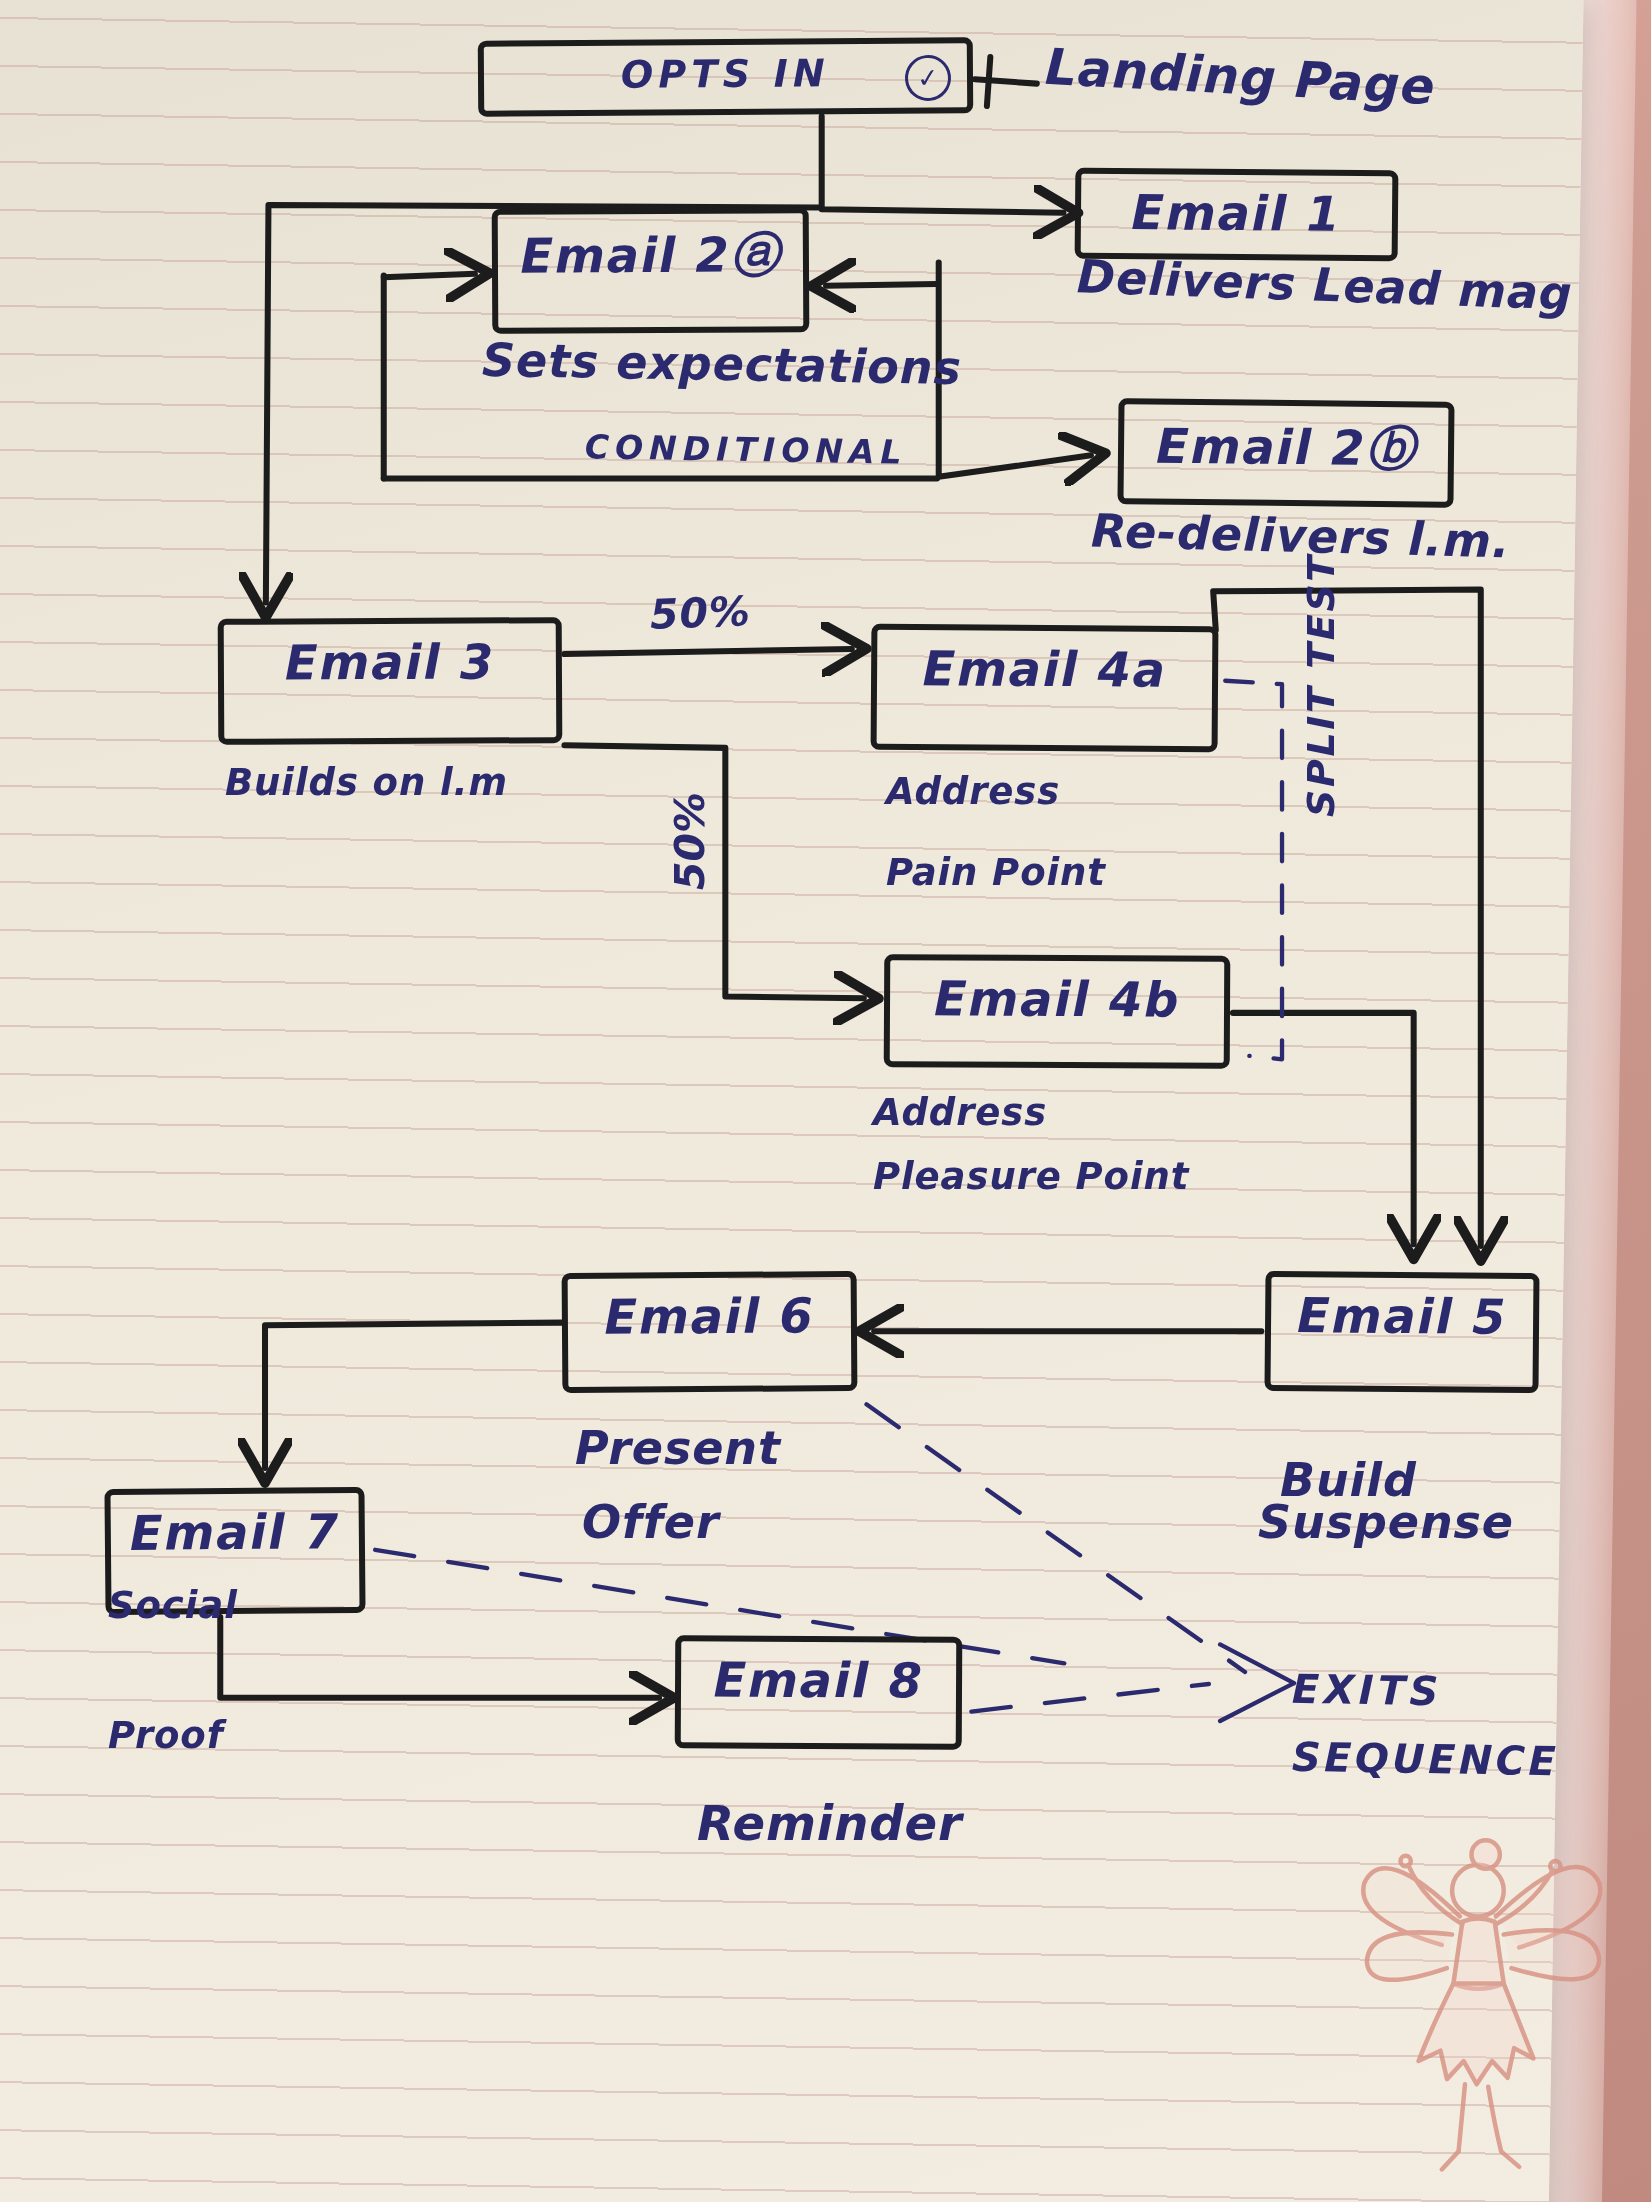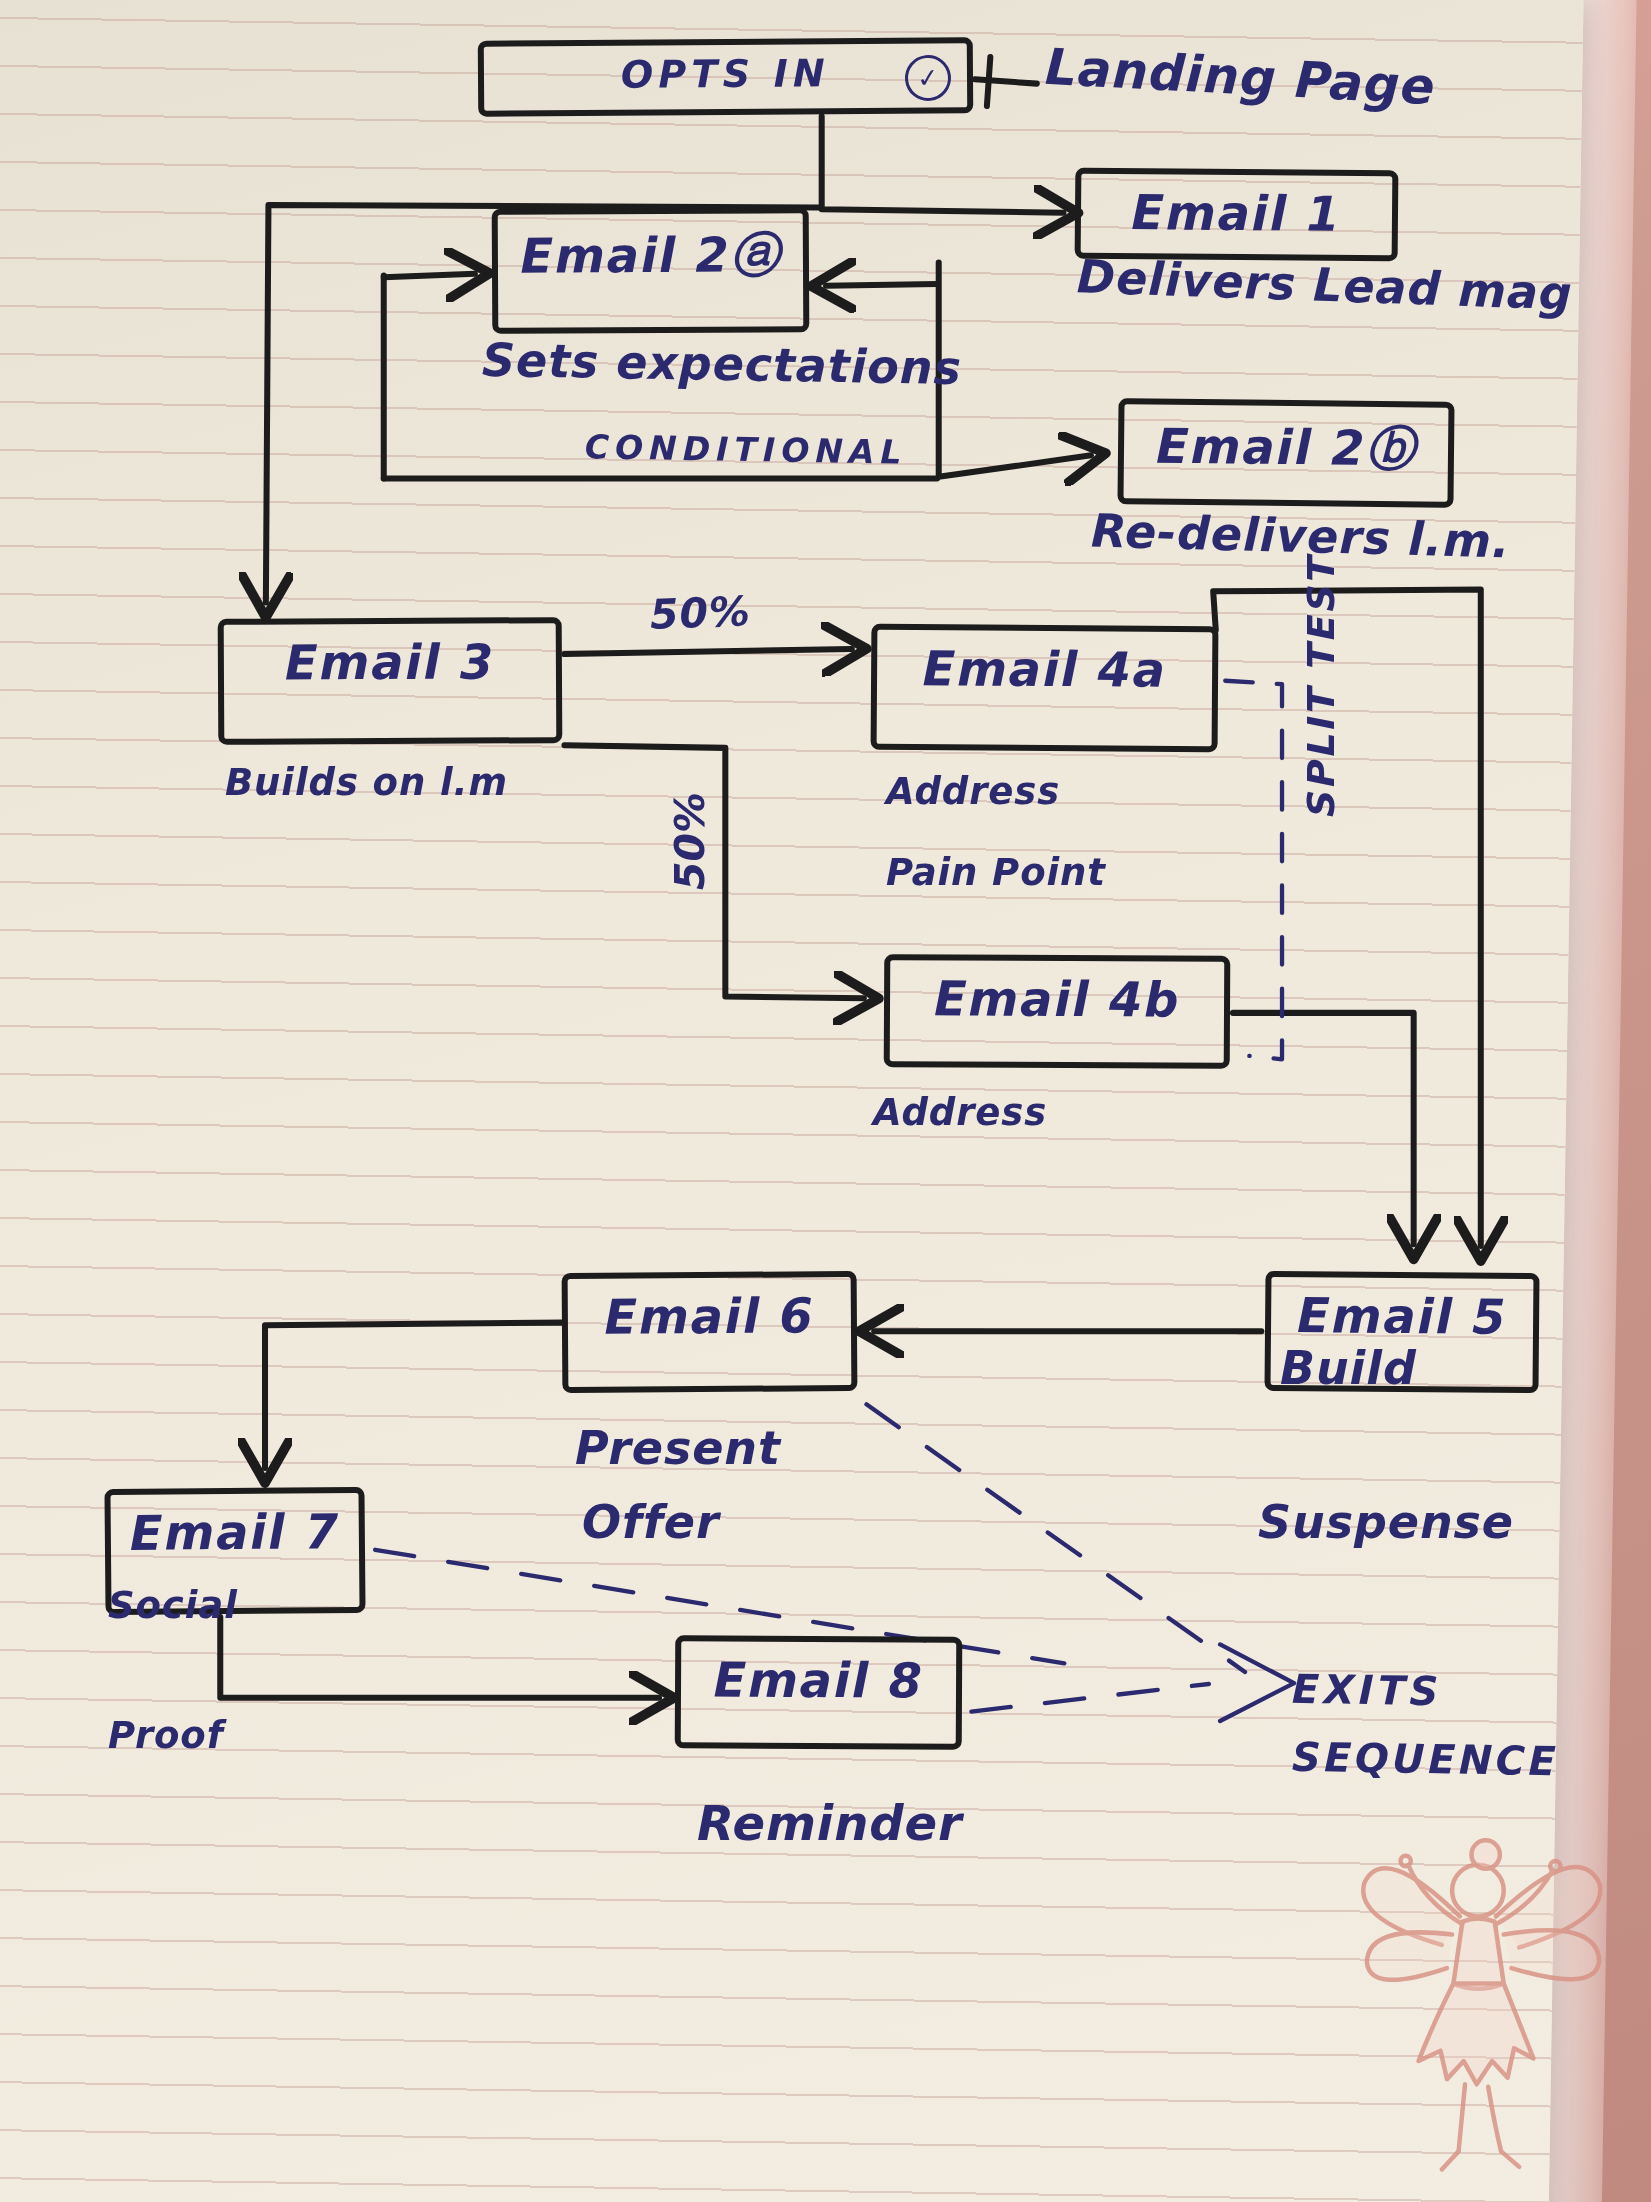--- a/index.html
+++ b/index.html
@@ -172,25 +172,26 @@
   </div>
 
   <div class="hw" style="left:886px;top:770px;">Address</div>
   <div class="hw" style="left:886px;top:851px;">Pain Point</div>
 
   <div class="vwrap" style="left:1321px;top:817px;">
     <span style="font-size:38px;letter-spacing:2.6px;">SPLIT TEST</span>
   </div>
 
   <div class="hw" style="left:873px;top:1091px;">Address</div>
+  <div class="hw" style="left:873px;top:1155px;">Pleasure Point</div>
 
   <div class="hw" style="left:575px;top:1421px;font-size:46px;">Present</div>
   <div class="hw" style="left:582px;top:1495px;font-size:46px;">Offer</div>
 
-  <div class="hw" style="left:1280px;top:1341px;font-size:46px;">Build</div>
+  <div class="hw" style="left:1280px;top:1453px;font-size:46px;">Build</div>
   <div class="hw" style="left:1258px;top:1495px;font-size:46px;">Suspense</div>
 
   <div class="hw" style="left:108px;top:1584px;font-style:italic;">Social</div>
   <div class="hw" style="left:108px;top:1714px;">Proof</div>
 
   <div class="hw" style="left:697px;top:1795px;font-size:48px;">Reminder</div>
 
   <div class="hw caps" style="left:1292px;top:1667px;font-size:40px;letter-spacing:4.3px;transform:rotate(1deg);">EXITS</div>
   <div class="hw caps" style="left:1292px;top:1736px;font-size:40px;letter-spacing:3.4px;transform:rotate(1deg);">SEQUENCE</div>
 

